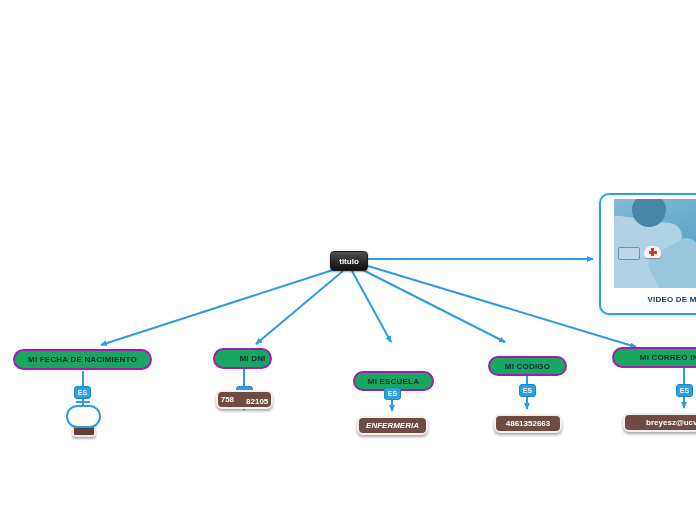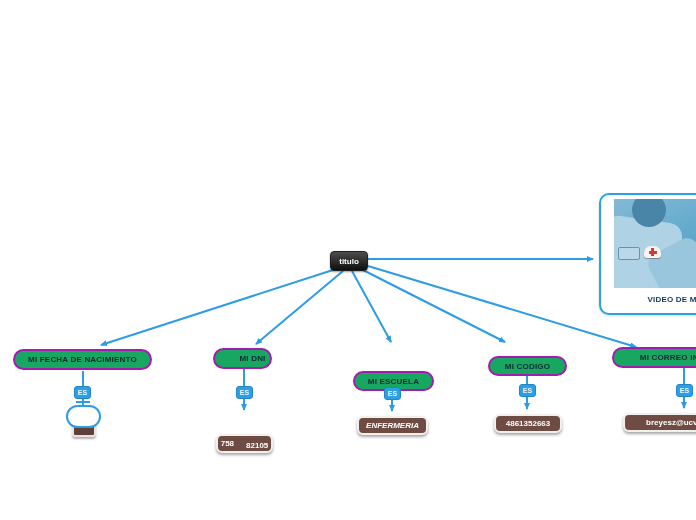--- a/index.html
+++ b/index.html
@@ -103,21 +103,21 @@
 
   <div class="root-node">titulo</div>
 
   <div class="topic" style="left:13px; top:349px; width:139px;">MI FECHA DE NACIMIENTO</div>
   <div class="relation" style="left:74px; top:386px;">ES</div>
   <div class="mini-value"></div>
   <div class="empty-node"></div>
 
   <div class="topic" style="left:213px; top:348px; width:59px;padding-left:20px;">MI DNI</div>
   <div class="relation" style="left:236px; top:386px;">ES</div>
-  <div class="value" style="left:216px; top:434px; width:57px;gap:12px;">
+  <div class="value" style="left:216px; top:390px; width:57px;gap:12px;">
     <span>758</span>
       <span class="sub">82105</span>
   </div>
 
   <div class="topic" style="left:353px; top:351px; width:81px; height:20px;margin-top:20px;">MI ESCUELA</div>
   <div class="relation" style="left:384px; top:387px;">ES</div>
   <div class="value" style="left:357px; top:416px; width:71px;font-style:italic;">ENFERMERIA</div>
 
   <div class="topic" style="left:488px; top:356px; width:79px; height:20px;">MI CODIGO</div>
   <div class="relation" style="left:519px; top:384px;">ES</div>

